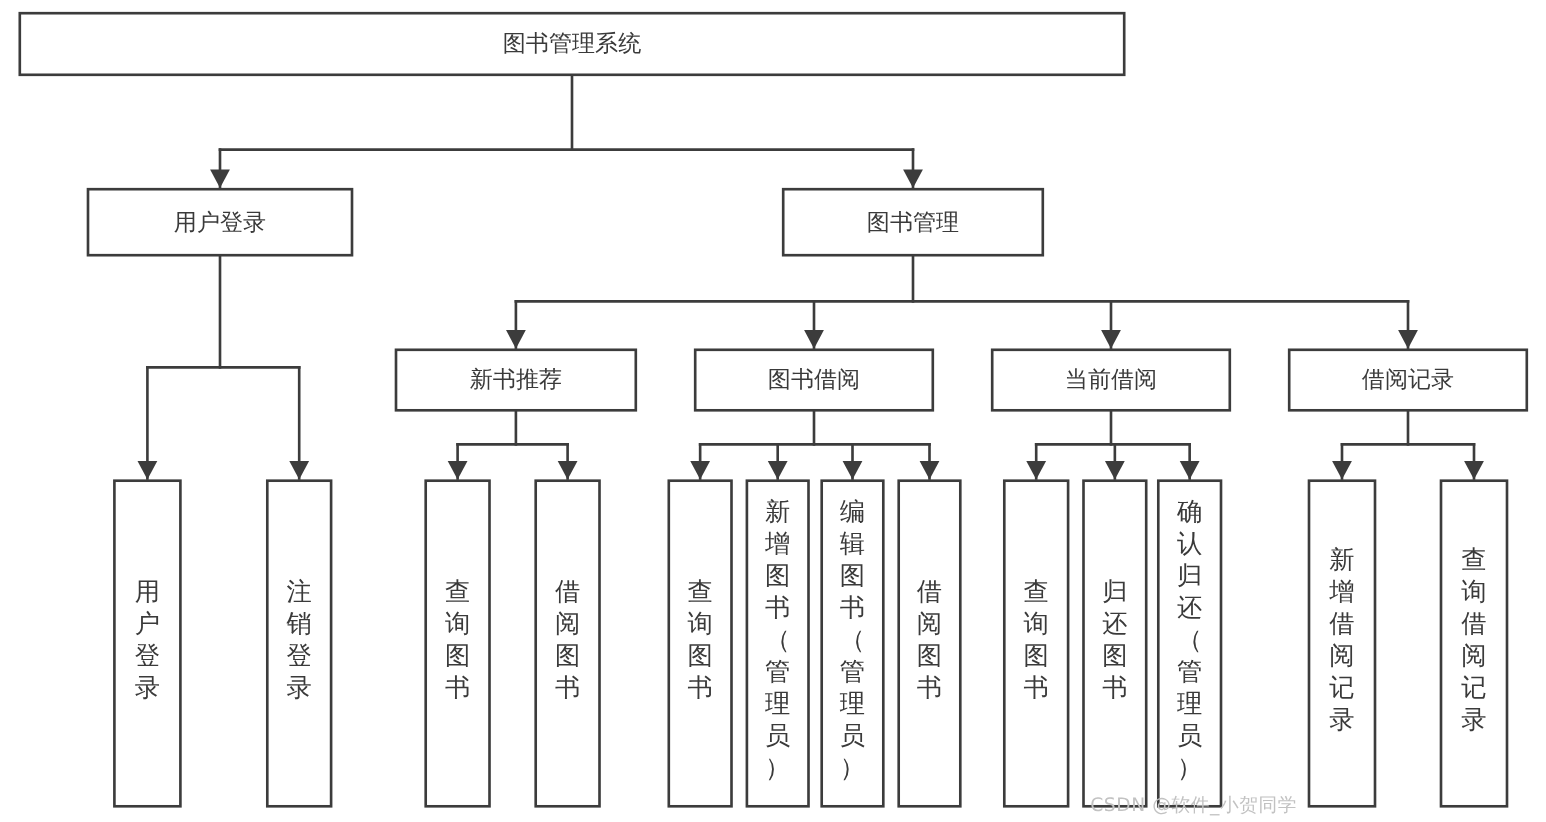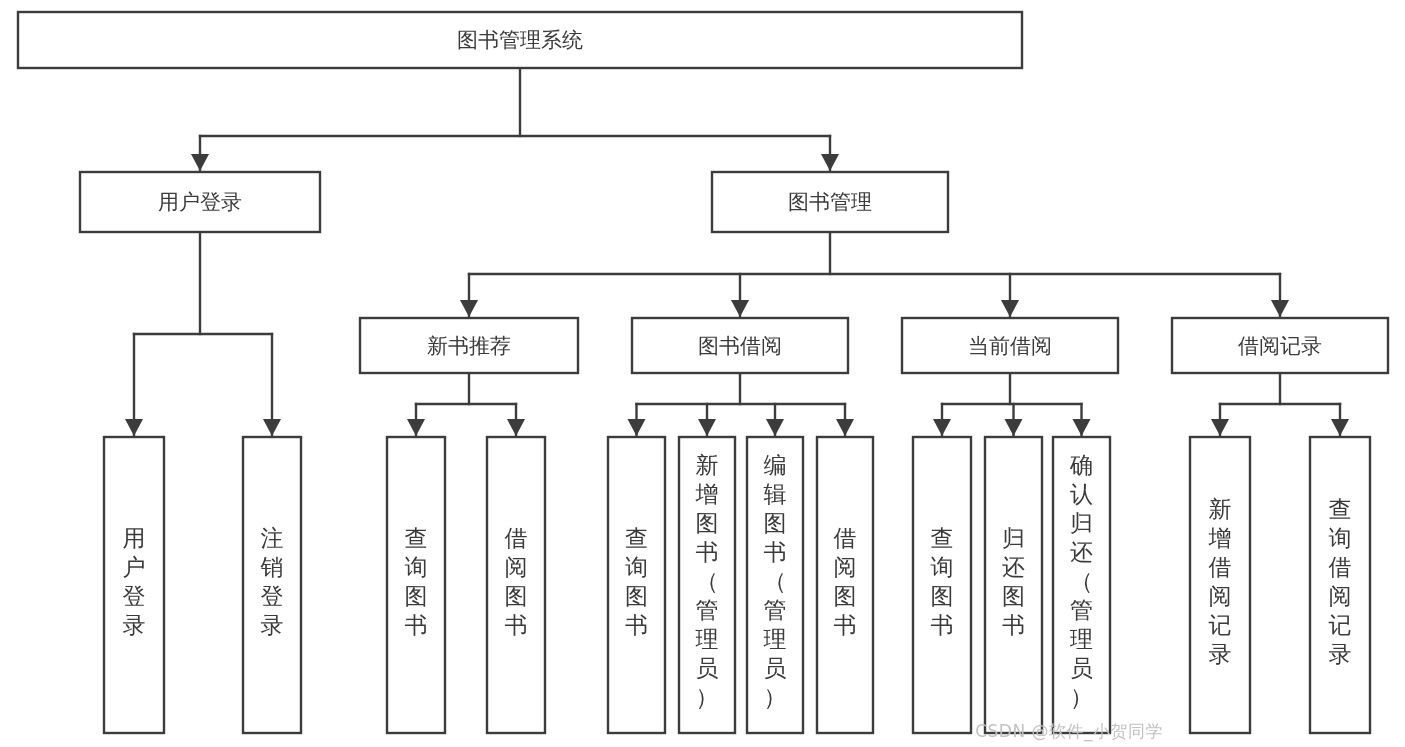--- a/index.html
+++ b/index.html
@@ -50,21 +50,21 @@
     dominant-baseline: middle;
   }
   .node-label-vertical {
     fill: #3a3a3a;
     font-family: "DejaVu Sans", "Liberation Sans", sans-serif;
     font-size: 23px;
     text-anchor: middle;
   }
   .watermark {
     position: absolute;
-    right: 24px;
+    right: 8px;
     bottom: 4px;
     font-family: "DejaVu Sans", "Liberation Sans", sans-serif;
     font-size: 17px;
     color: #c2c2c2;
     letter-spacing: 0.5px;
     white-space: nowrap;
     user-select: none;
   }
 </style>
 </head>

